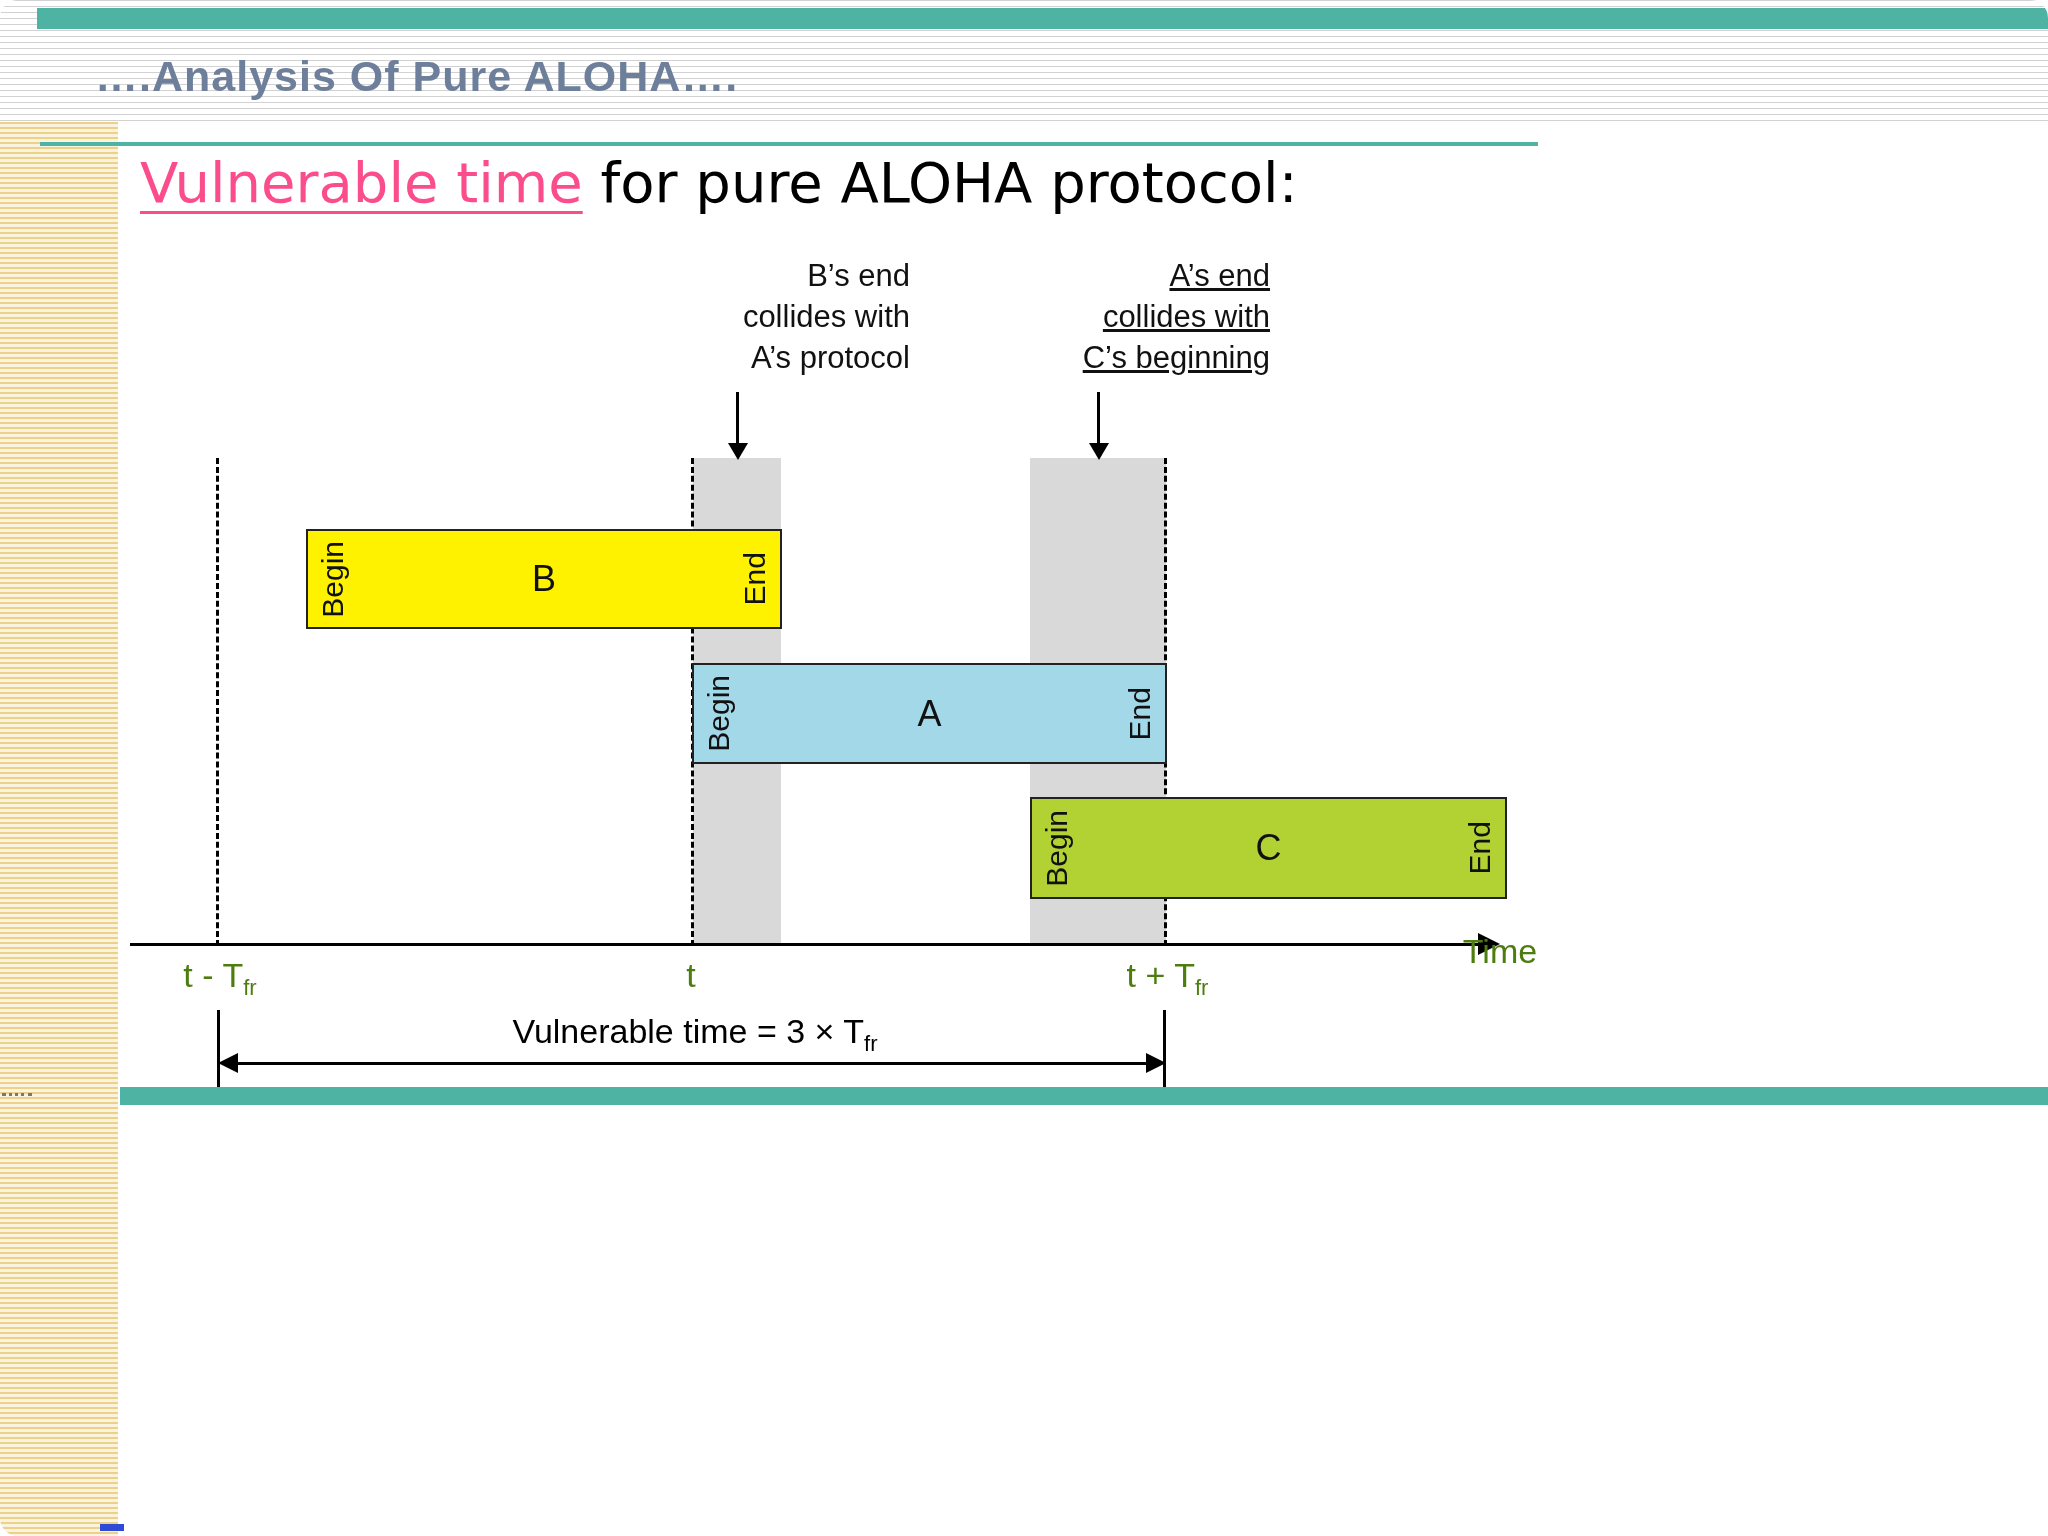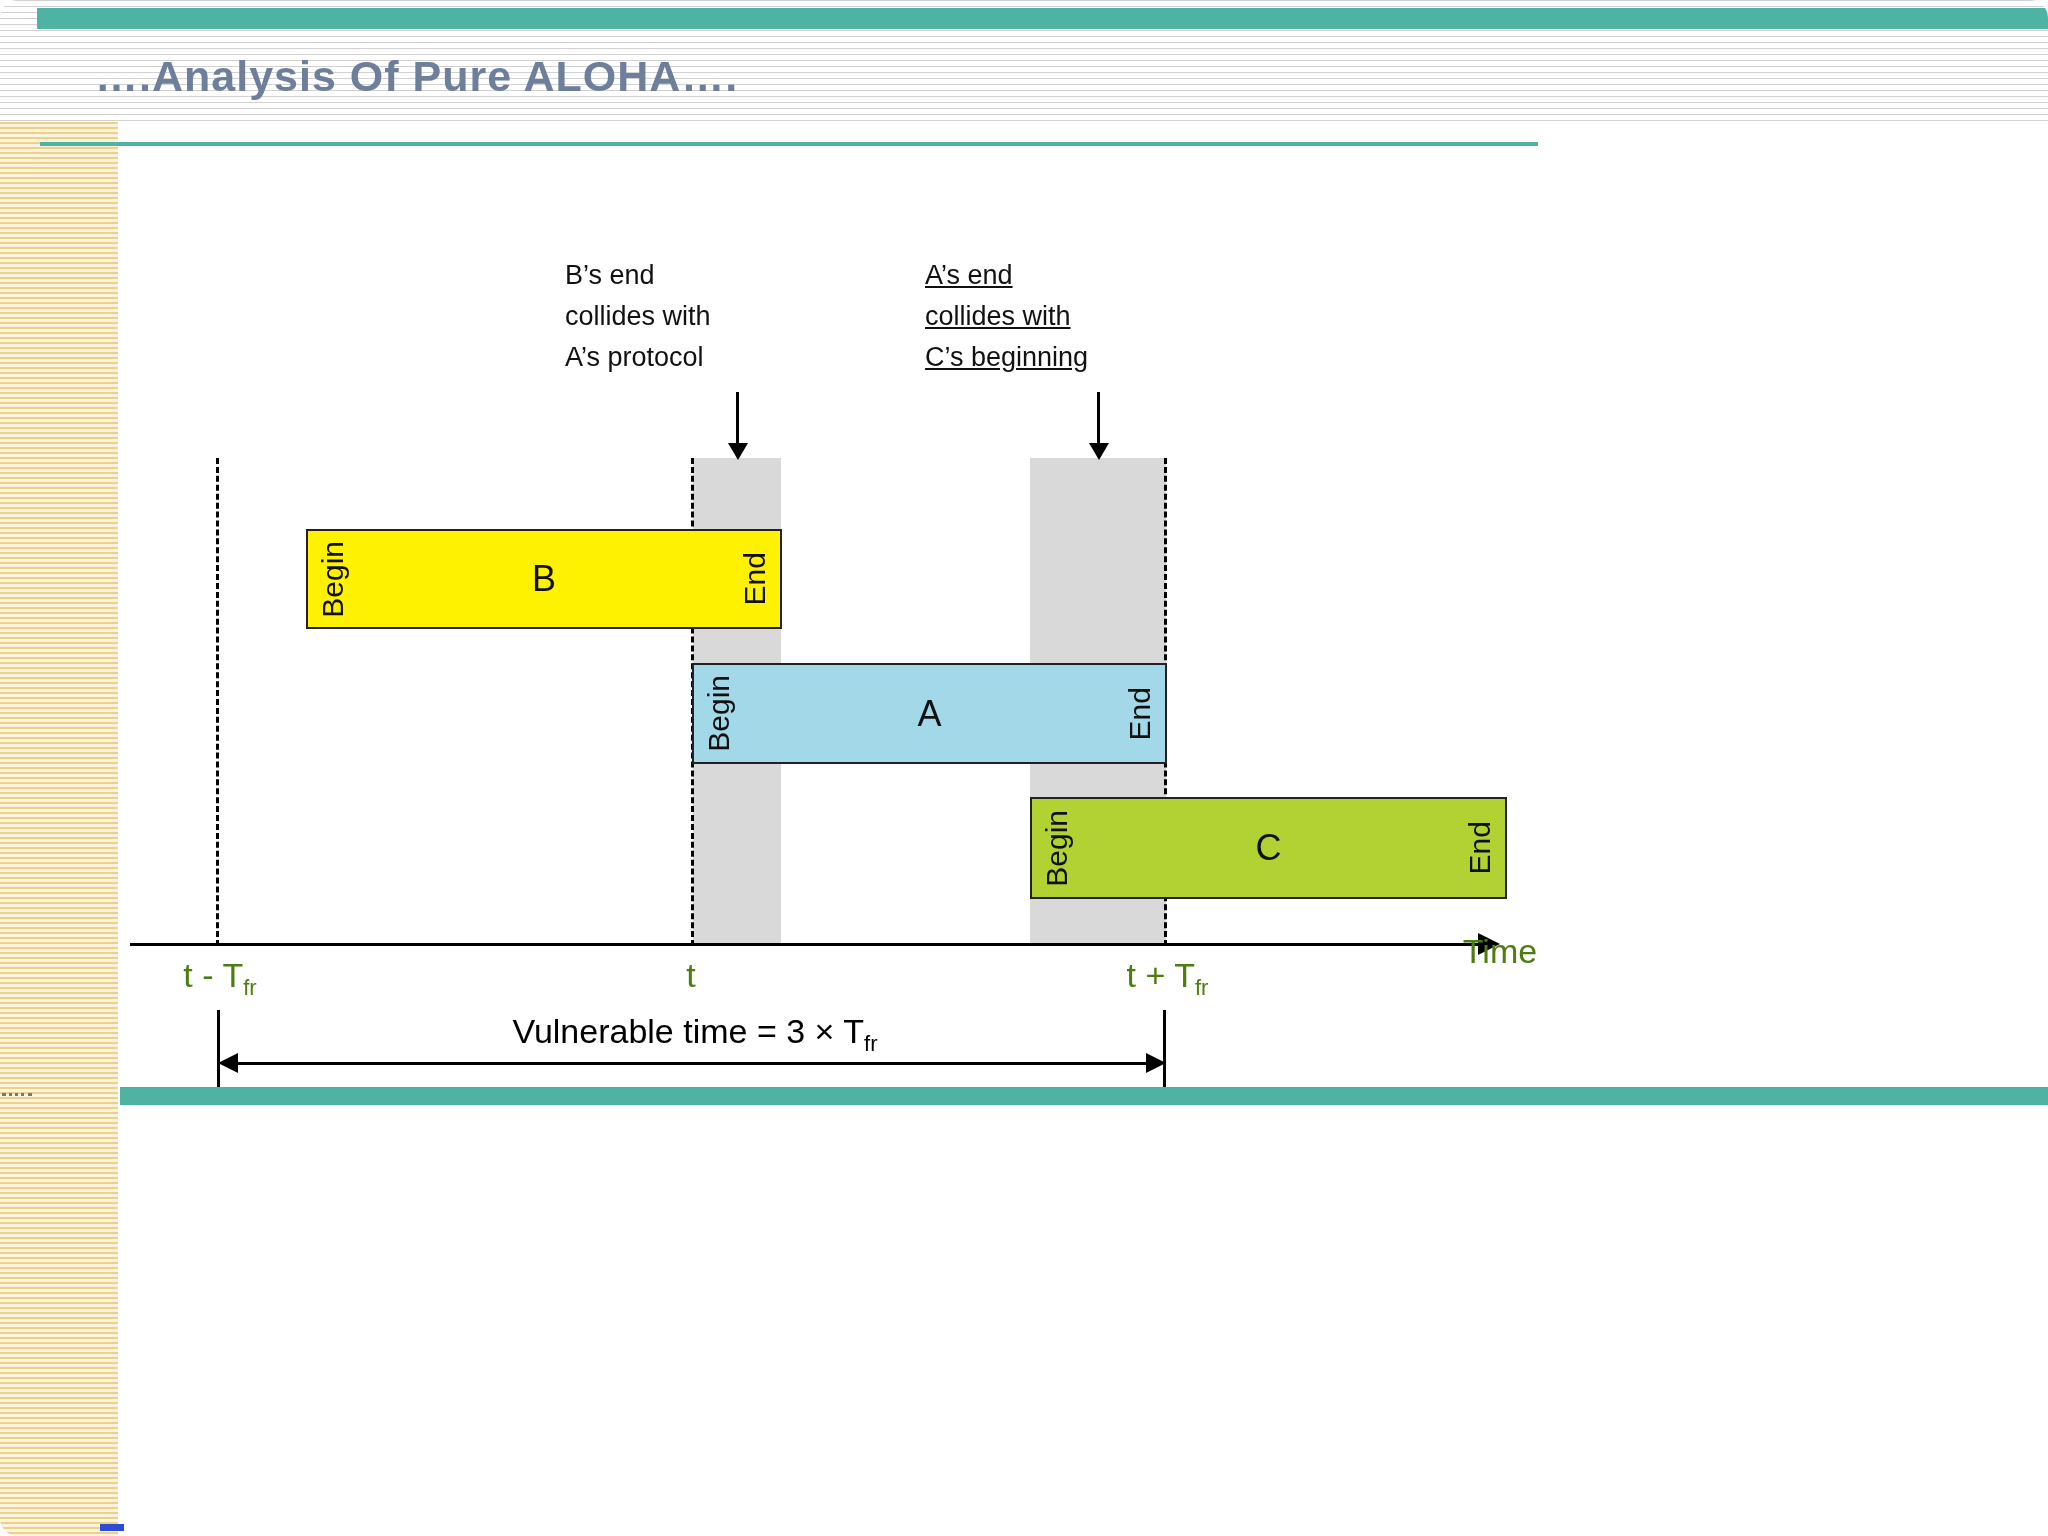--- a/index.html
+++ b/index.html
@@ -28,22 +28,22 @@
   
   .diagram { position:absolute; left:0; top:0; width:2048px; height:1536px; }
   .band { position:absolute; top:458px; height:488px; background:#d9d9d9; }
   .band-left  { left:693px;  width:88px; }
   .band-right { left:1030px; width:136px; }
   .dash { position:absolute; top:458px; height:488px; width:0; border-left:3px dashed #000; }
   .dash-tminus { left:216px; }
   .dash-t      { left:691px; }
   .dash-tplus  { left:1164px; }
 
-  .annotation { position:absolute; top:255px; width:345px; text-align:left;
-    font-size:27px; line-height:41px; color:#111; }
+  .annotation { position:absolute; top:255px; width:345px; text-align:right;
+    font-size:31px; line-height:41px; color:#111; }
   .annotation-left  { left:565px; }
   .annotation-right { left:925px;text-decoration:underline; }
   .arrow-line { position:absolute; top:392px; width:3px; height:52px; background:#000; }
   .arrow-head-down { position:absolute; top:443px; width:0; height:0;
     border-left:10px solid transparent; border-right:10px solid transparent; border-top:17px solid #000; }
 
   .frame { position:absolute; display:flex; justify-content:space-between; align-items:center;
     border:2px solid #222; color:#111; }
   .frame-b { left:306px;  top:529px; width:476px; height:100px; background:#fef200; }
   .frame-a { left:692px;  top:663px; width:475px; height:101px; background:#a3d8e9; }
@@ -78,20 +78,23 @@
 
 <div class="slide">
 
   <div class="header-stripes"></div>
   <div class="left-stripes"></div>
   <div class="top-bar"></div>
 
   <div class="header-title">….Analysis Of Pure ALOHA….</div>
   <div class="header-underline"></div>
 
+  <div class="heading">
+    <span class="pink">Vulnerable time</span><span> for pure ALOHA protocol:</span>
+  </div>
 
   <div class="diagram">
 
     <div class="band band-left"></div>
     <div class="band band-right"></div>
 
     <div class="dash dash-tminus"></div>
     <div class="dash dash-t"></div>
     <div class="dash dash-tplus"></div>
 

